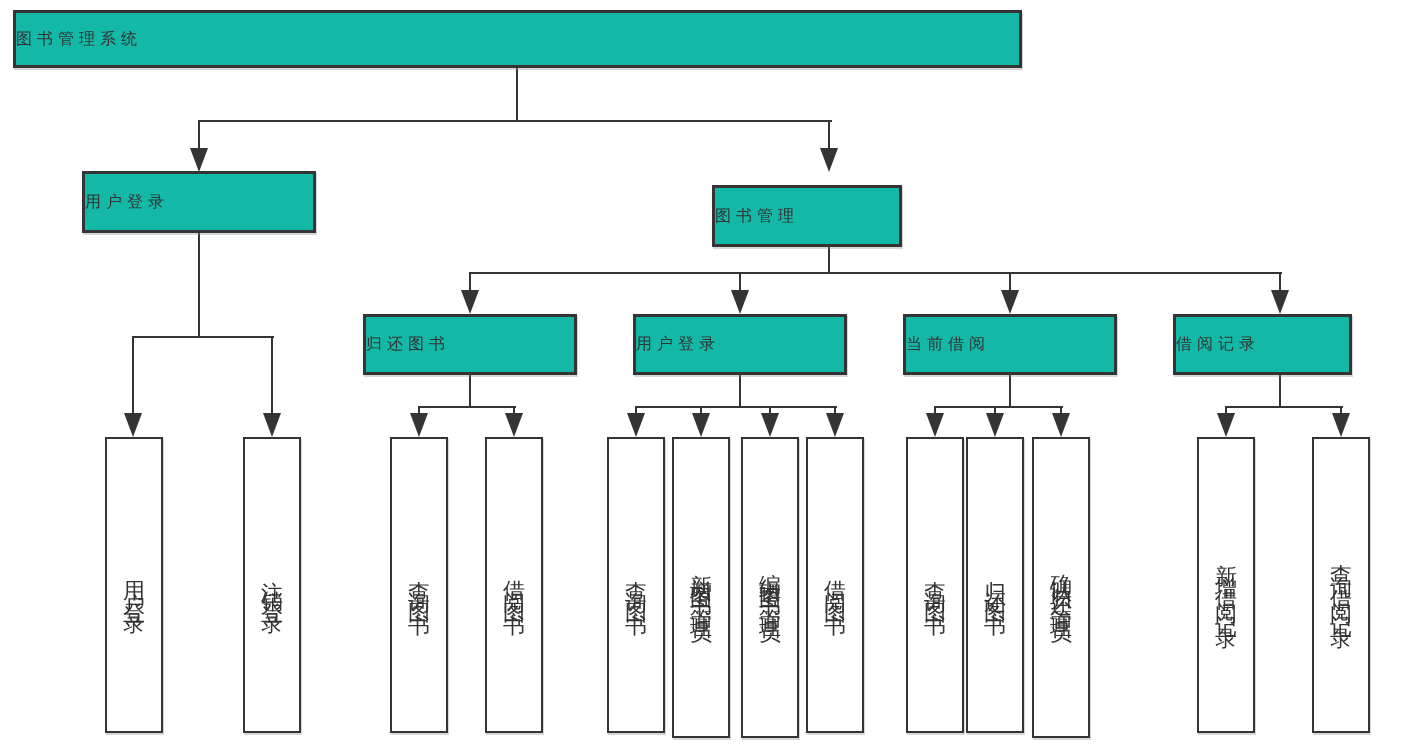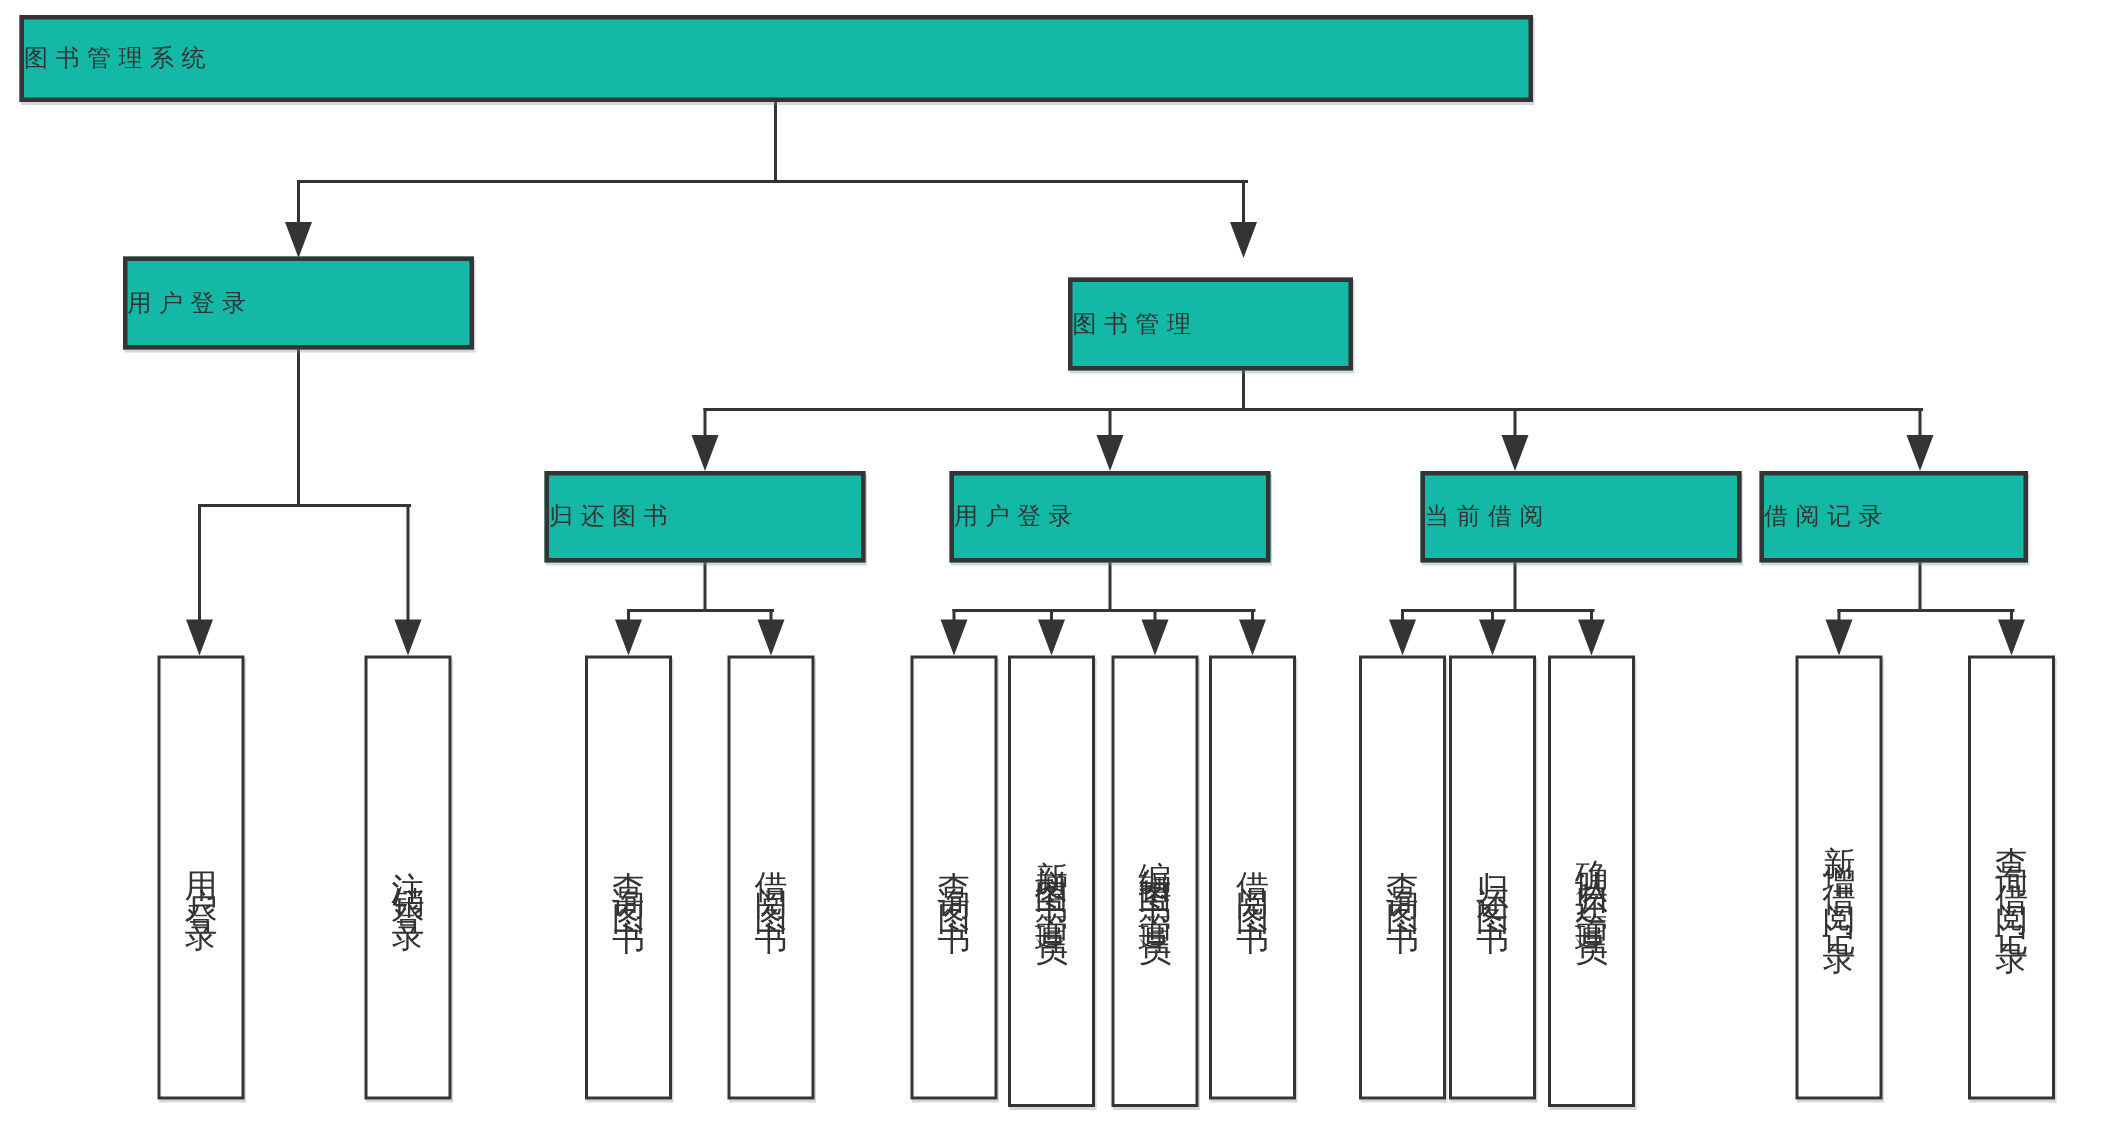--- a/index.html
+++ b/index.html
@@ -74,21 +74,21 @@
   <div class="node" style="left:712px;top:185px;width:190px;height:62px;">
     <span>图书管理</span>
   </div>
 
   <div class="node" style="left:363px;top:314px;width:214px;height:61px;">
     <span>归还图书</span>
   </div>
   <div class="node" style="left:633px;top:314px;width:214px;height:61px;">
     <span>用户登录</span>
   </div>
-  <div class="node" style="left:903px;top:314px;width:214px;height:61px;margin-left:44px;">
+  <div class="node" style="left:903px;top:314px;width:214px;height:61px;">
     <span>当前借阅</span>
   </div>
   <div class="node" style="left:1173px;top:314px;width:179px;height:61px;">
     <span>借阅记录</span>
   </div>
 
   <div class="leaf ls4" style="left:105px;top:437px;width:58px;height:296px;">
     <span class="vtext">用户登录</span>
   </div>
   <div class="leaf ls4" style="left:243px;top:437px;width:58px;height:296px;">

